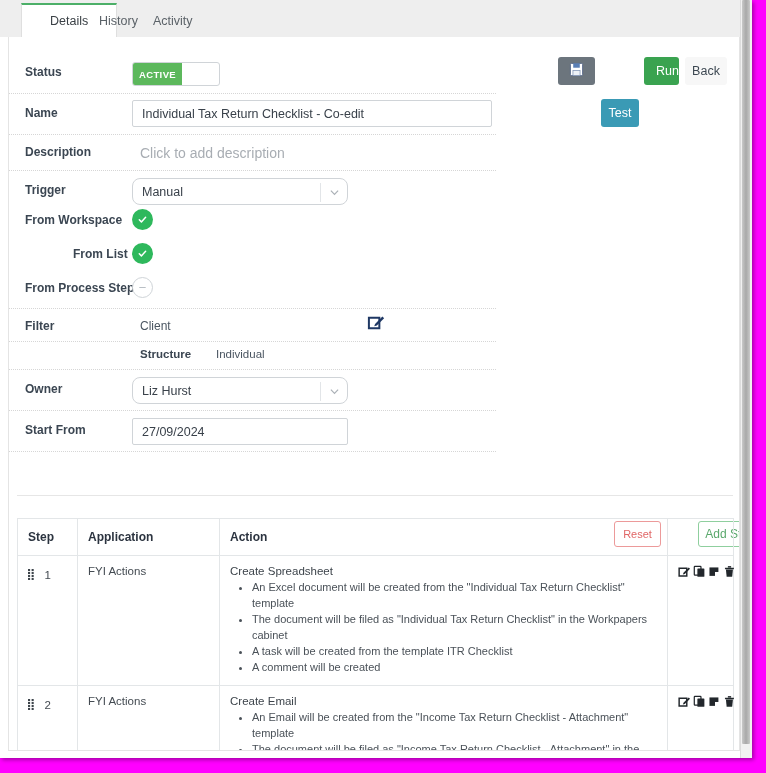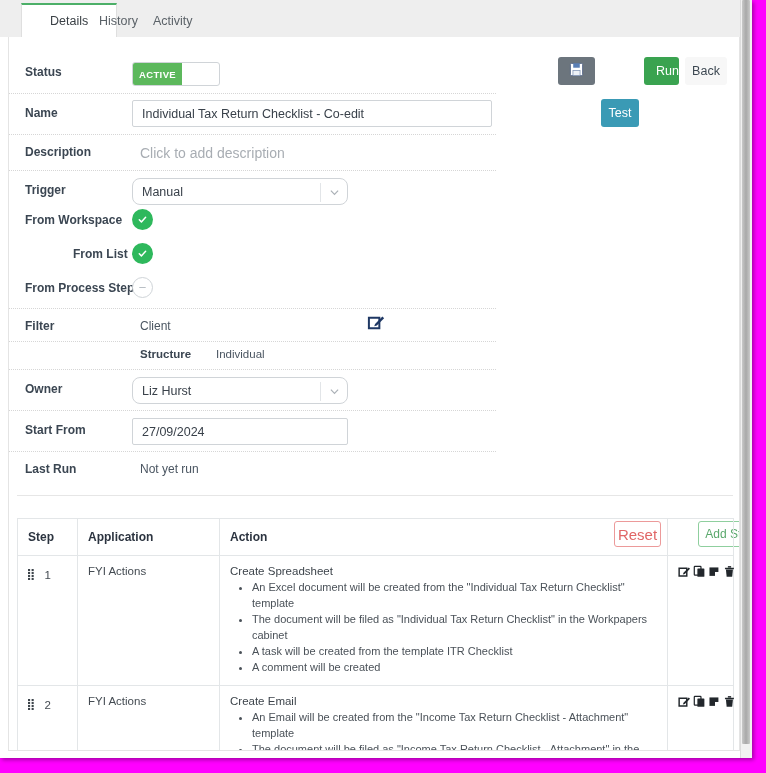--- a/index.html
+++ b/index.html
@@ -170,21 +170,21 @@
   #btn-test { position:absolute; left:600px; top:57px; width:38px; background:#3a9ab5; color:#fff;margin-top:42px; }
   #btn-run  { position:absolute; left:643px; top:57px; width:35px; background:#3aa350; color:#fff; }
   #btn-back { position:absolute; left:684px; top:57px; width:42px; background:#f7f7f7; color:#3d4852; }
 
   
   #btn-reset {
     position:absolute; left:613px; top:487px;
     width:47px; height:26px;
     border:1px solid #ec9a9a; border-radius:3px;
     background:#fff; color:#e06666;
-    font-size:15px; display:flex; align-items:center; justify-content:center;
+    font-size:11px; display:flex; align-items:center; justify-content:center;
     cursor:pointer;
   }
   #btn-addstep {
     position:absolute; left:667px; top:487px;
     width:64px; height:26px;
     border:1px solid #8fcf9e; border-radius:3px;
     background:#fff; color:#5aa86c;
     font-size:12px; display:flex; align-items:center; justify-content:center;
     cursor:pointer;
   }
@@ -337,24 +337,20 @@
         </div>
       </div>
 
       <div class="row" style="top:374px; height:41px;">
         <div class="lbl" style="top:12px;">Start From</div>
         <div class="ctl" style="top:7px;">
           <div class="textbox" style="width:216px;">27/09/2024</div>
         </div>
       </div>
 
-      <div style="position:absolute; left:0; top:415px; width:487px; height:34px;">
-        <div class="lbl" style="top:10px;">Last Run</div>
-        <div class="plaintext" style="position:absolute; left:131px; top:10px;">Not yet run</div>
-      </div>
 
       <div style="position:absolute; left:8px; top:458px; width:716px; height:1px; background:#e6e6e6;"></div>
 
       <div class="btn" id="btn-save" style="top:20px; left:549px;">
         <span>
           <svg width="15" height="15" viewBox="0 0 16 16">
             <rect x="1.5" y="1.5" width="13" height="13" rx="1.2" fill="#ffffff" stroke="#5a6b8c" stroke-width="1"></rect>
             <rect x="4.5" y="1.5" width="7" height="4.6" fill="#5a7fb5"></rect>
             <rect x="4.2" y="9" width="7.6" height="5.5" fill="#eef2f7" stroke="#7f93b5" stroke-width="0.8"></rect>
           </svg>

